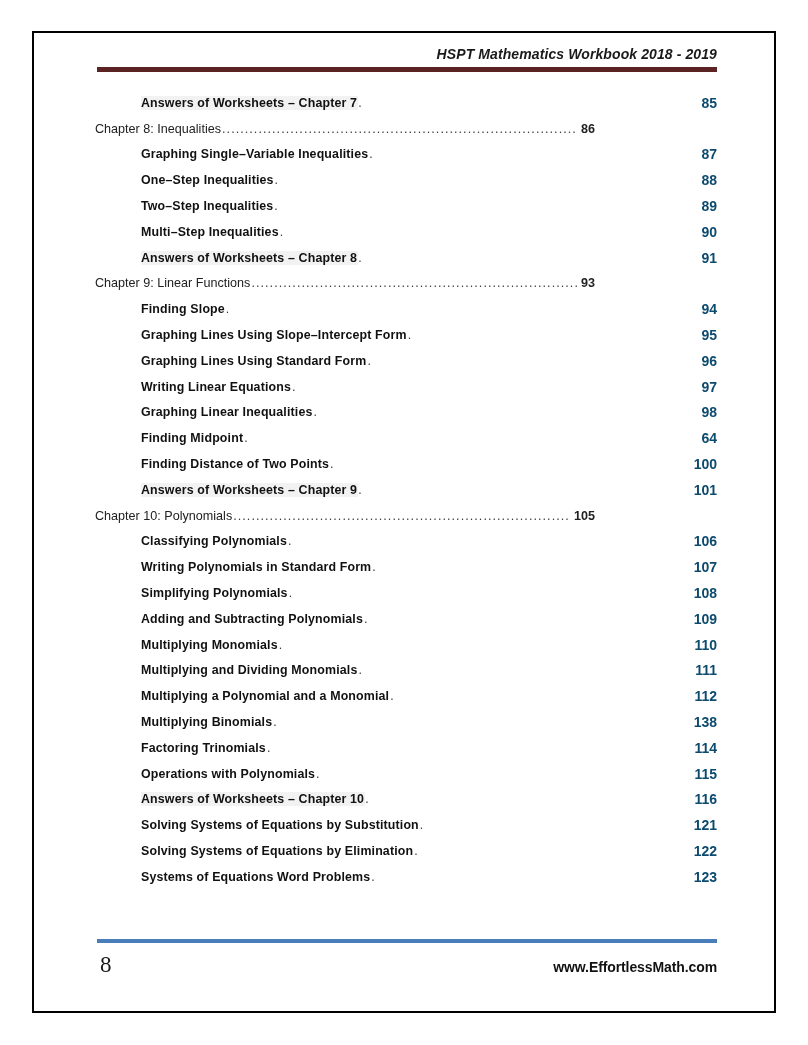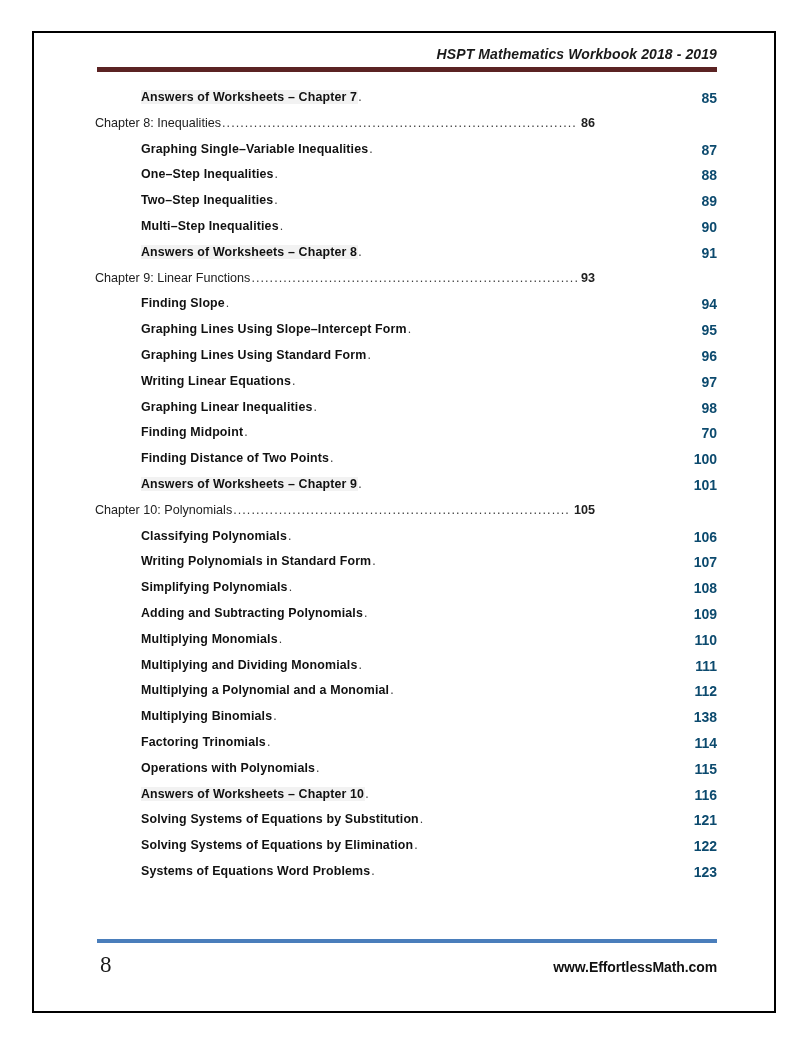--- a/index.html
+++ b/index.html
@@ -56,21 +56,21 @@
     position: absolute;
     left: 61px;
     top: 57px;
     width: 622px;
   }
 
   .toc-row {
     position: relative;
     height: 25.8px;
     display: flex;
-    align-items: flex-start;
+    align-items: center;
     white-space: nowrap;
   }
 
   
   .toc-row.level-chapter {
     padding-left: 0px;
   }
   .toc-row.level-chapter .toc-label {
     font-size: 12.6px;
     font-weight: normal;
@@ -251,21 +251,21 @@
         <span class="toc-page">97</span>
       </div>
       <div class="toc-row level-topic">
         <span class="toc-label">Graphing Linear Inequalities</span>
         <span class="toc-leader">.</span>
         <span class="toc-page">98</span>
       </div>
       <div class="toc-row level-topic">
         <span class="toc-label">Finding Midpoint</span>
         <span class="toc-leader">.</span>
-        <span class="toc-page">70</span>
+        <span class="toc-page">64</span>
       </div>
       <div class="toc-row level-topic">
         <span class="toc-label">Finding Distance of Two Points</span>
         <span class="toc-leader">.</span>
         <span class="toc-page">100</span>
       </div>
       <div class="toc-row level-topic is-highlighted">
         <span class="toc-label">Answers of Worksheets – Chapter 9</span>
         <span class="toc-leader">.</span>
         <span class="toc-page">101</span>

